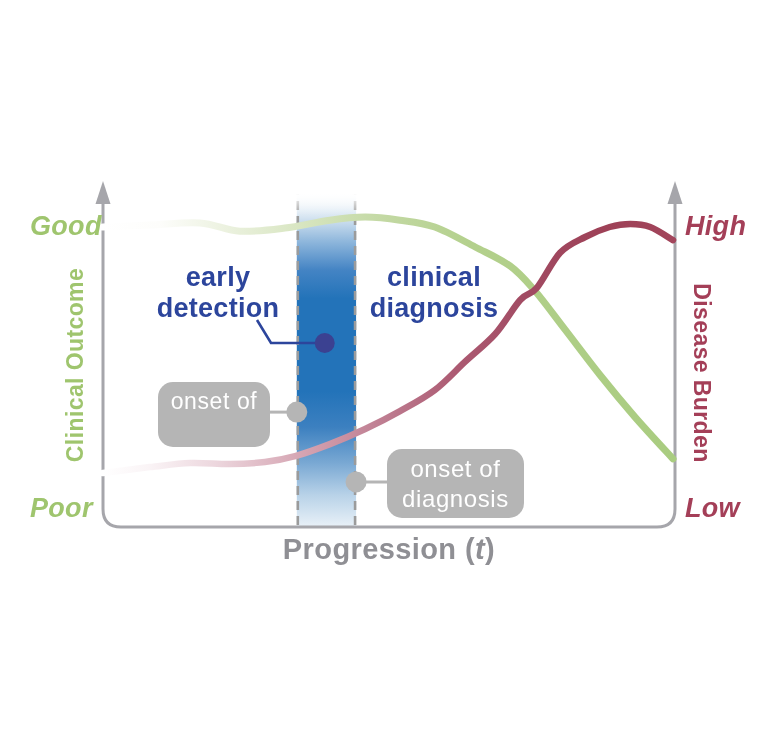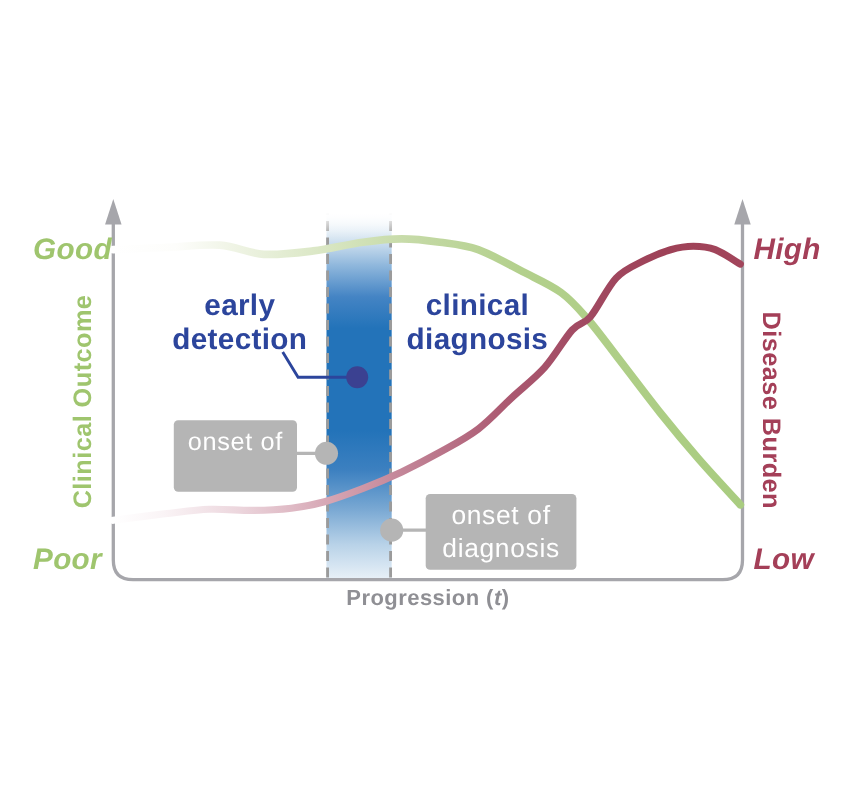--- a/index.html
+++ b/index.html
@@ -16,31 +16,31 @@
   .tick-green{color:#9fc56e;}
   .tick-maroon{color:#a43f58;}
   .axis-title{
     position:absolute;width:200px;height:26px;font-size:23px;font-weight:600;
     letter-spacing:0.4px;text-align:center;white-space:nowrap;
   }
   .axis-title.left{color:#9fc56e;left:-25px;top:352px;transform:rotate(-90deg);}
   .axis-title.right{color:#a43f58;left:602px;top:360px;transform:rotate(90deg);}
   .x-axis-label{
     position:absolute;left:249px;top:533px;width:280px;text-align:center;
-    color:#8f8f94;font-size:20px;font-weight:600;letter-spacing:0.4px;
+    color:#8f8f94;font-size:29px;font-weight:600;letter-spacing:0.4px;
   }
   .x-axis-label .it{font-style:italic;}
   .blue-note{
     position:absolute;text-align:center;color:#2c459c;font-size:27px;
     font-weight:600;line-height:31px;letter-spacing:0.3px;
   }
   .note-early{left:118px;top:262px;width:200px;}
   .note-clinical{left:331px;top:262px;width:206px;}
   .gray-box{
-    position:absolute;background:#b5b5b5;border-radius:4px;color:#ffffff;
+    position:absolute;background:#b5b5b5;border-radius:15px;color:#ffffff;
     text-align:center;font-weight:400;letter-spacing:0.6px;
   }
   .box-disease{left:158px;top:382px;width:112px;height:65px;font-size:23px;line-height:28px;padding-top:5px;}
   .box-symptoms{left:387px;top:449px;width:137px;height:69px;font-size:24px;line-height:30px;padding-top:5px;}
 </style>
 </head>
 <body>
 
 <div class="canvas">
 

